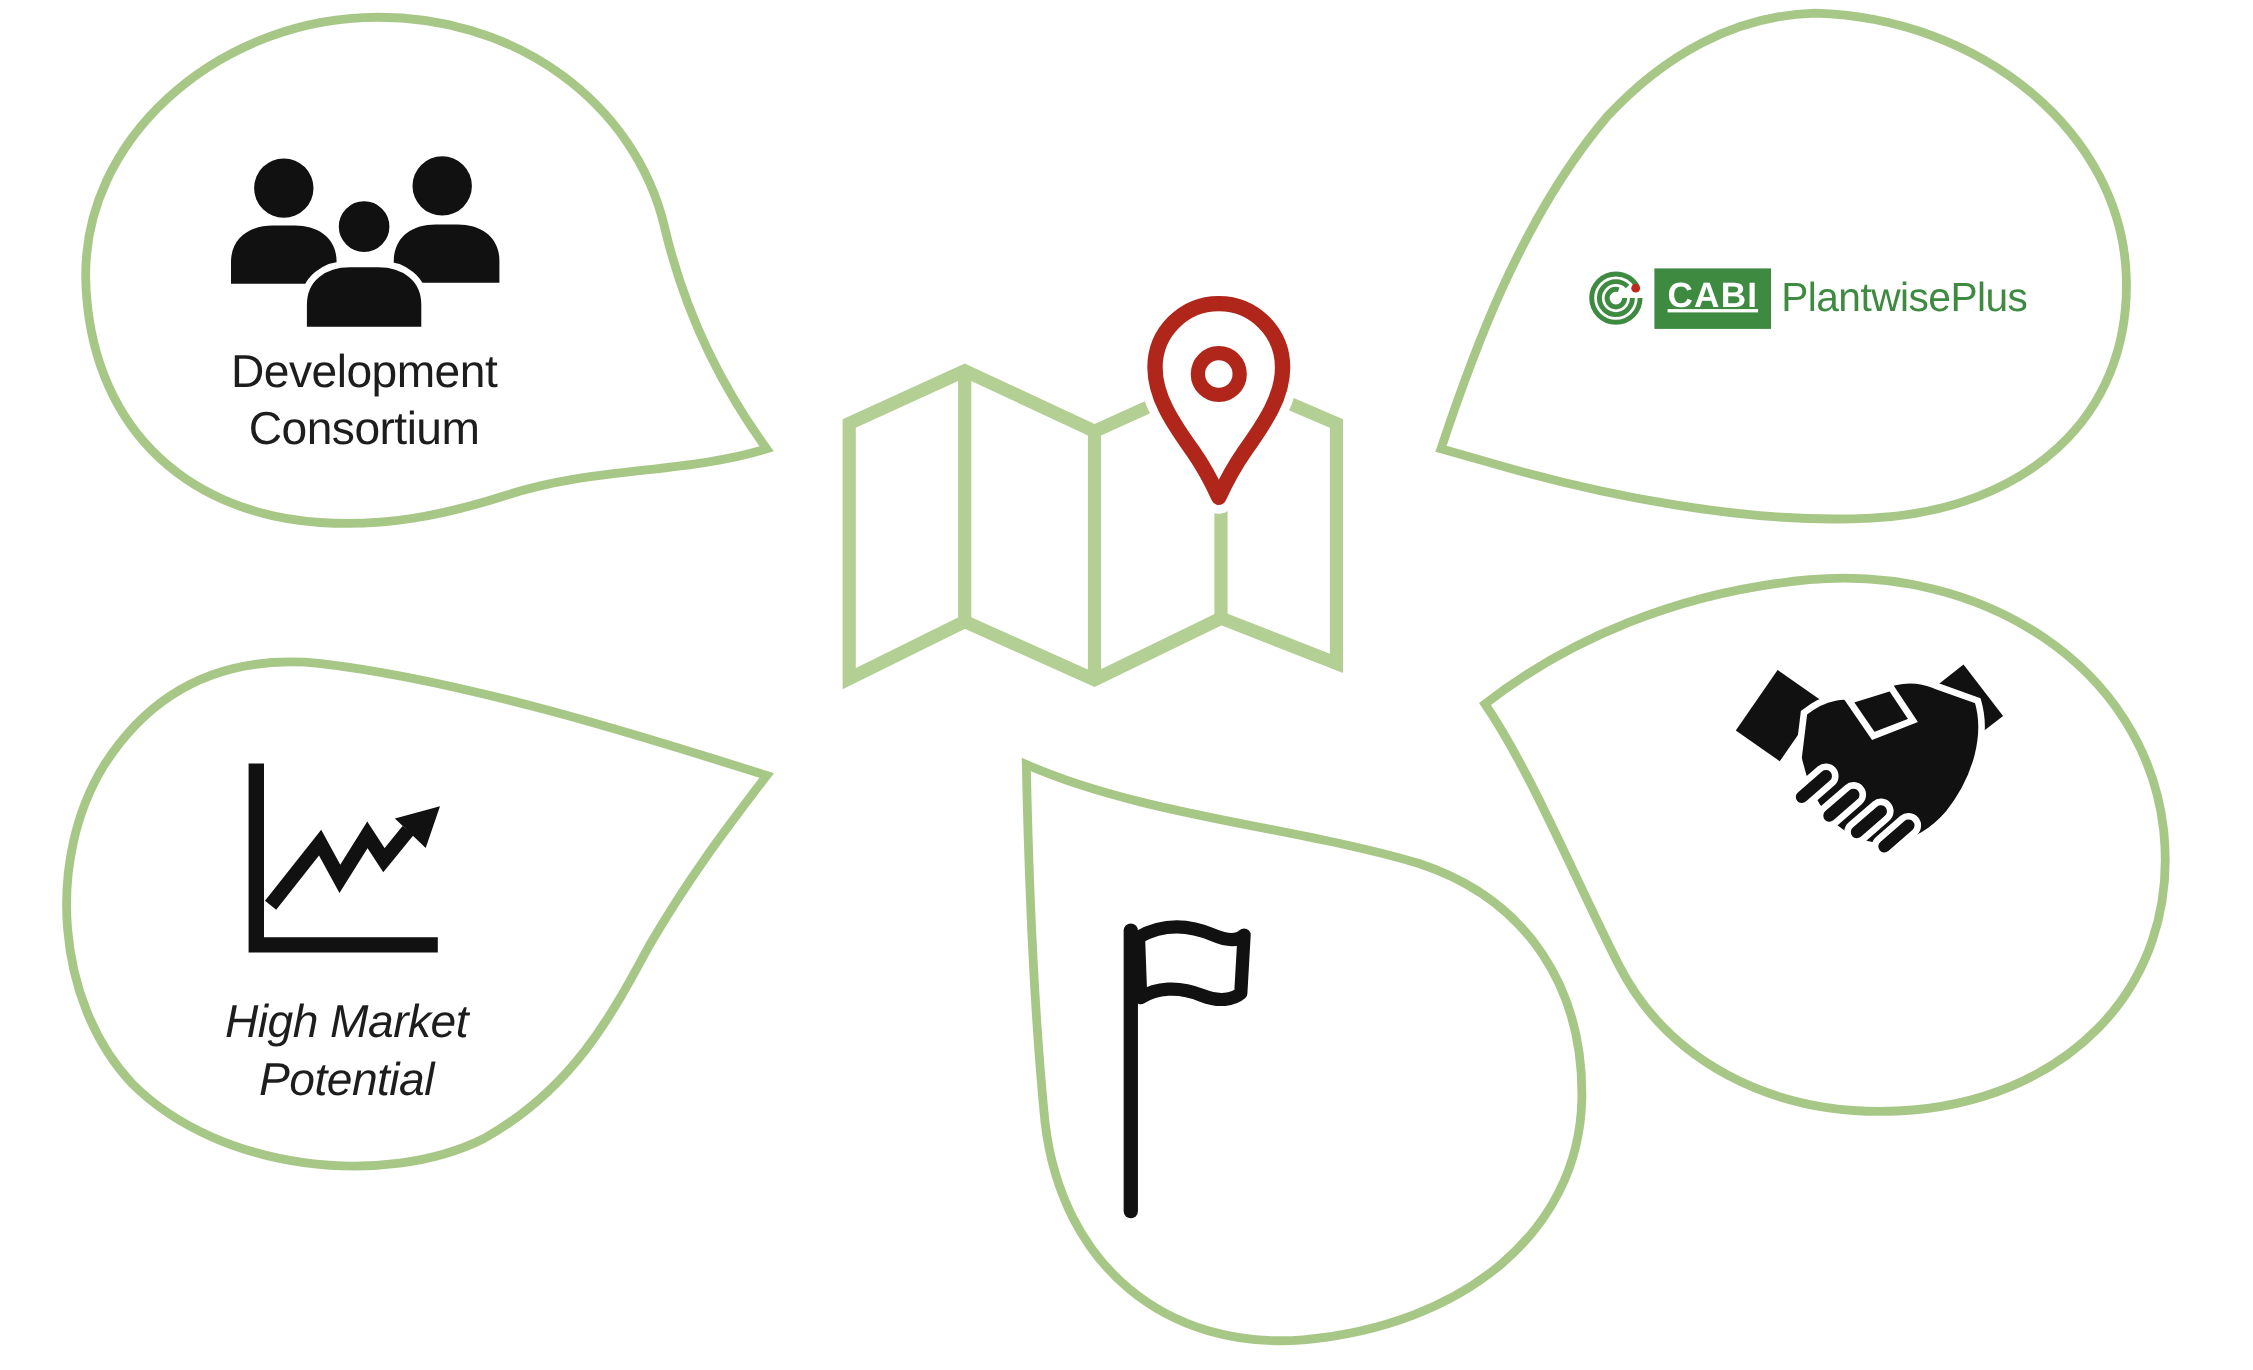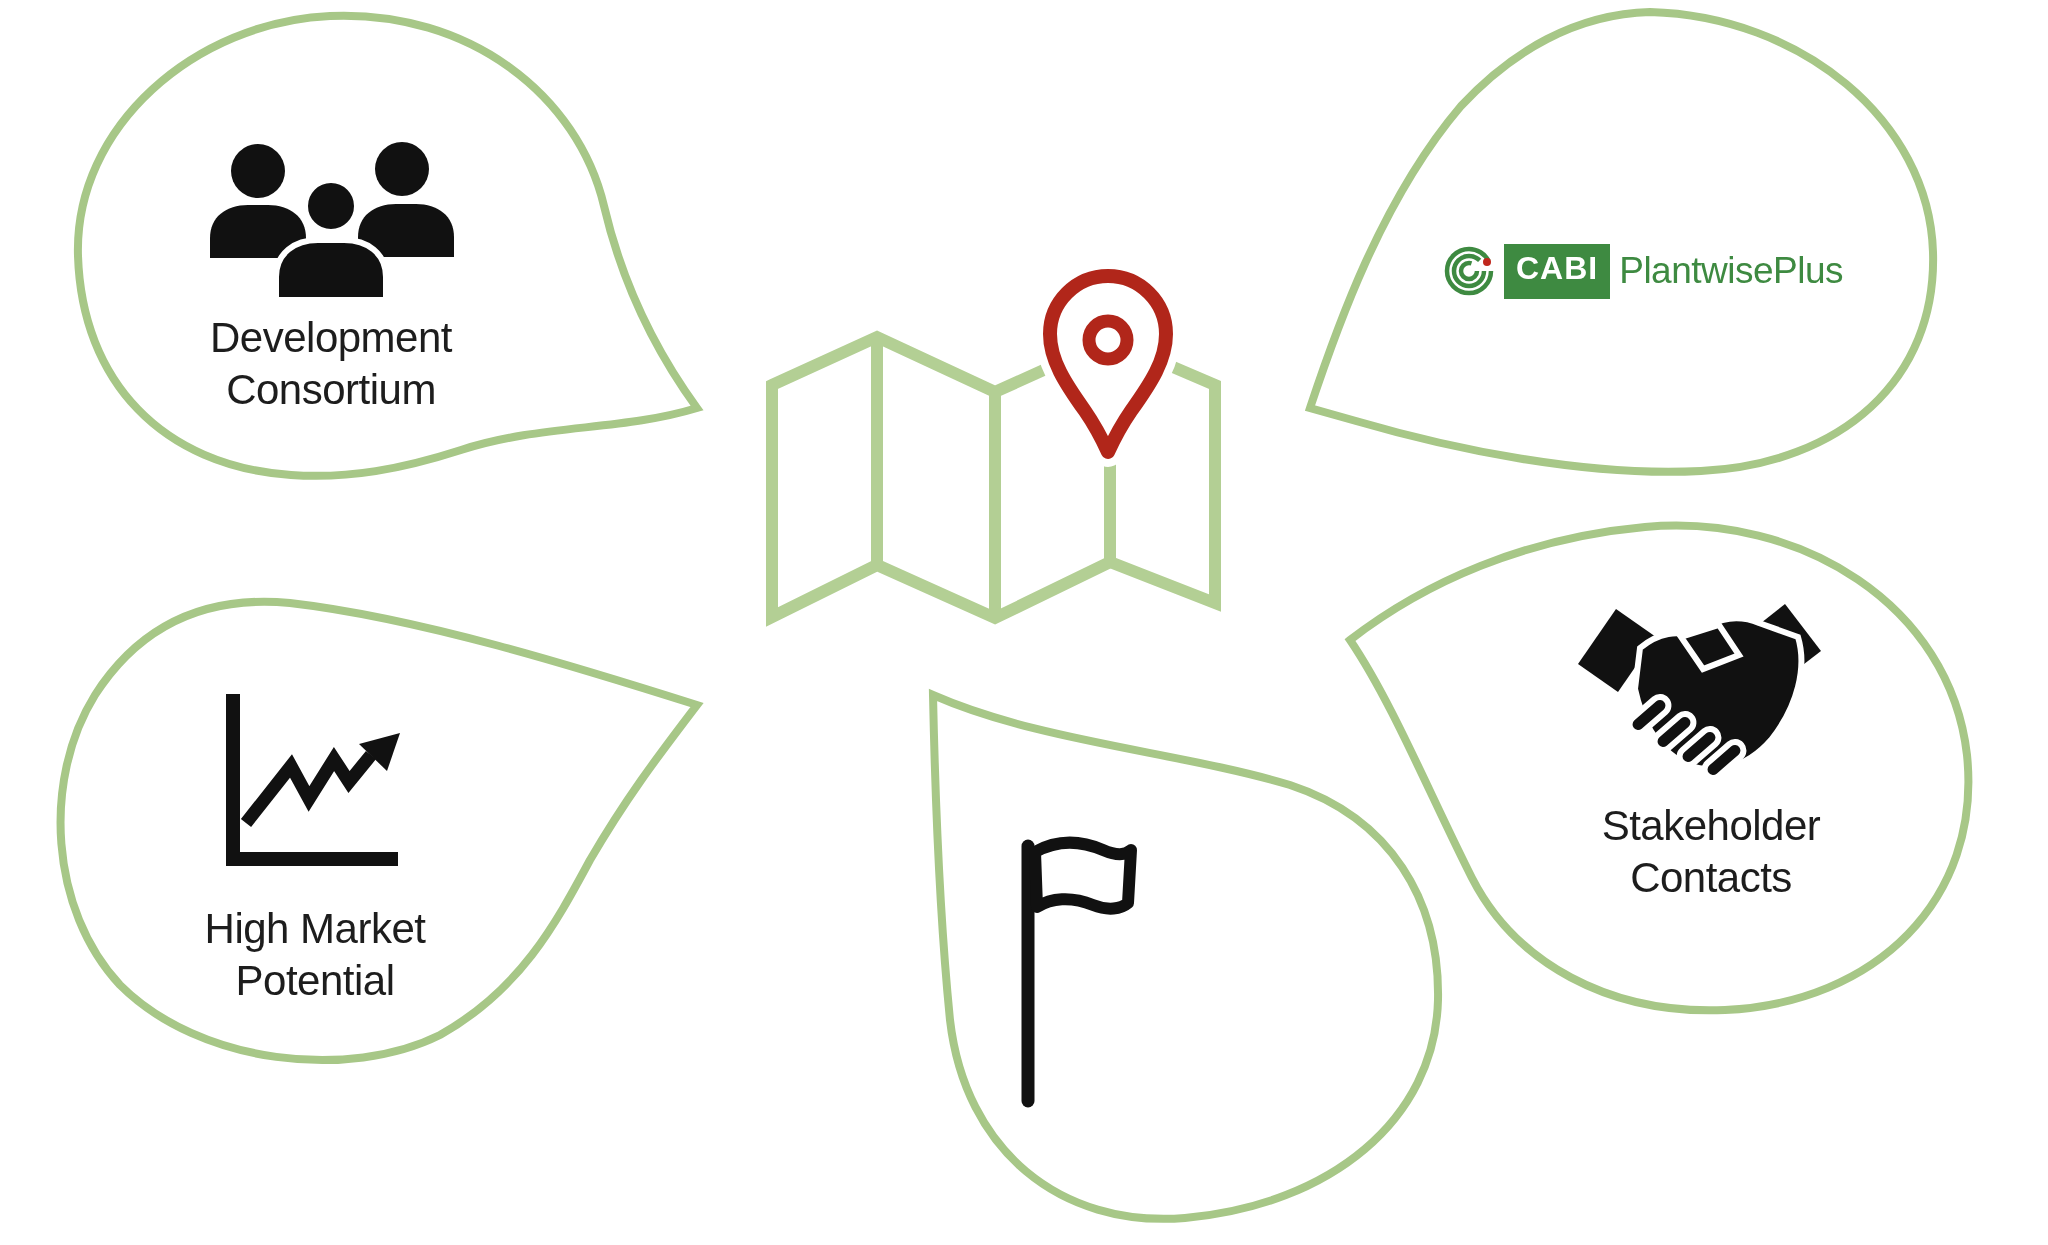--- a/index.html
+++ b/index.html
@@ -12,21 +12,21 @@
   .pin-stroke{fill:none;stroke:var(--pin-red,#b1261a);stroke-width:14;stroke-linejoin:round;}
   .pin-ring{fill:none;stroke:var(--pin-red,#b1261a);stroke-width:13;}
   .ink{fill:var(--icon-black,#111111);}
   .ink-sep{fill:var(--icon-black,#111111);stroke:#ffffff;stroke-width:6;}
   .stroke-ink{fill:none;stroke:var(--icon-black,#111111);}
   .label{position:absolute;transform:translateX(-50%);text-align:center;
          font-size:42px;line-height:52px;letter-spacing:-0.5px;
          color:var(--text-black,#1d1d1d);white-space:pre-line;}
   .logo{position:absolute;left:1443px;top:243px;height:56px;display:flex;align-items:center;}
   .logo-brand{background:var(--cabi-green,#3e8a41);color:#ffffff;font-weight:bold;font-size:32px;
-              height:55px;line-height:48px;padding:0 12px;margin-left:5px;letter-spacing:1px;}
+              height:55px;line-height:48px;padding:0 12px;margin-left:5px;letter-spacing:1px;text-decoration:underline;}
   .logo-product{color:var(--cabi-green,#3e8a41);font-weight:normal;font-size:37px;margin-left:9px;
                 letter-spacing:-0.5px;}
   .logo-mark-svg{display:block;}
 </style>
 </head>
 <body>
 
 <div id="canvas">
 
   <svg id="scene" width="2048" height="1245" viewBox="0 0 2048 1245">
@@ -77,23 +77,21 @@
         <rect class="ink-sep" x="1626" y="706.5" width="46" height="17" rx="8.5" transform="rotate(-41 1649 715)"></rect>
         <rect class="ink-sep" x="1651" y="723.5" width="46" height="17" rx="8.5" transform="rotate(-41 1674 732)"></rect>
         <rect class="ink-sep" x="1676" y="738.5" width="46" height="17" rx="8.5" transform="rotate(-41 1699 747)"></rect>
         <rect class="ink-sep" x="1701" y="751.5" width="46" height="17" rx="8.5" transform="rotate(-41 1724 760)"></rect>
       </g>
     </g>
   </svg>
 
   <div class="label" style="left:331px;top:312px;">Development
 Consortium</div>
-  <div class="label" style="left:1711px;top:800px;">Stakeholder
-Contacts</div>
-  <div class="label" style="left:315px;top:903px;">High Market
+  <div class="label" style="left:315px;top:903px;font-style:italic;">High Market
 Potential</div>
 
   <div class="logo">
     <svg class="logo-mark-svg" width="56" height="56" viewBox="0 0 56 56">
       <circle cx="26" cy="28" r="22" fill="none" stroke="#3e8a41" stroke-width="4.5" stroke-dasharray="127 11.3"></circle>
       <circle cx="26" cy="28" r="15" fill="none" stroke="#3e8a41" stroke-width="4.5" stroke-dasharray="82 12.2"></circle>
       <circle cx="26" cy="28" r="8" fill="none" stroke="#3e8a41" stroke-width="4.5" stroke-dasharray="40 10.3"></circle>
       <circle cx="44" cy="19" r="4" fill="#c0271d"></circle>
     </svg>
     <div class="logo-brand">CABI</div>

